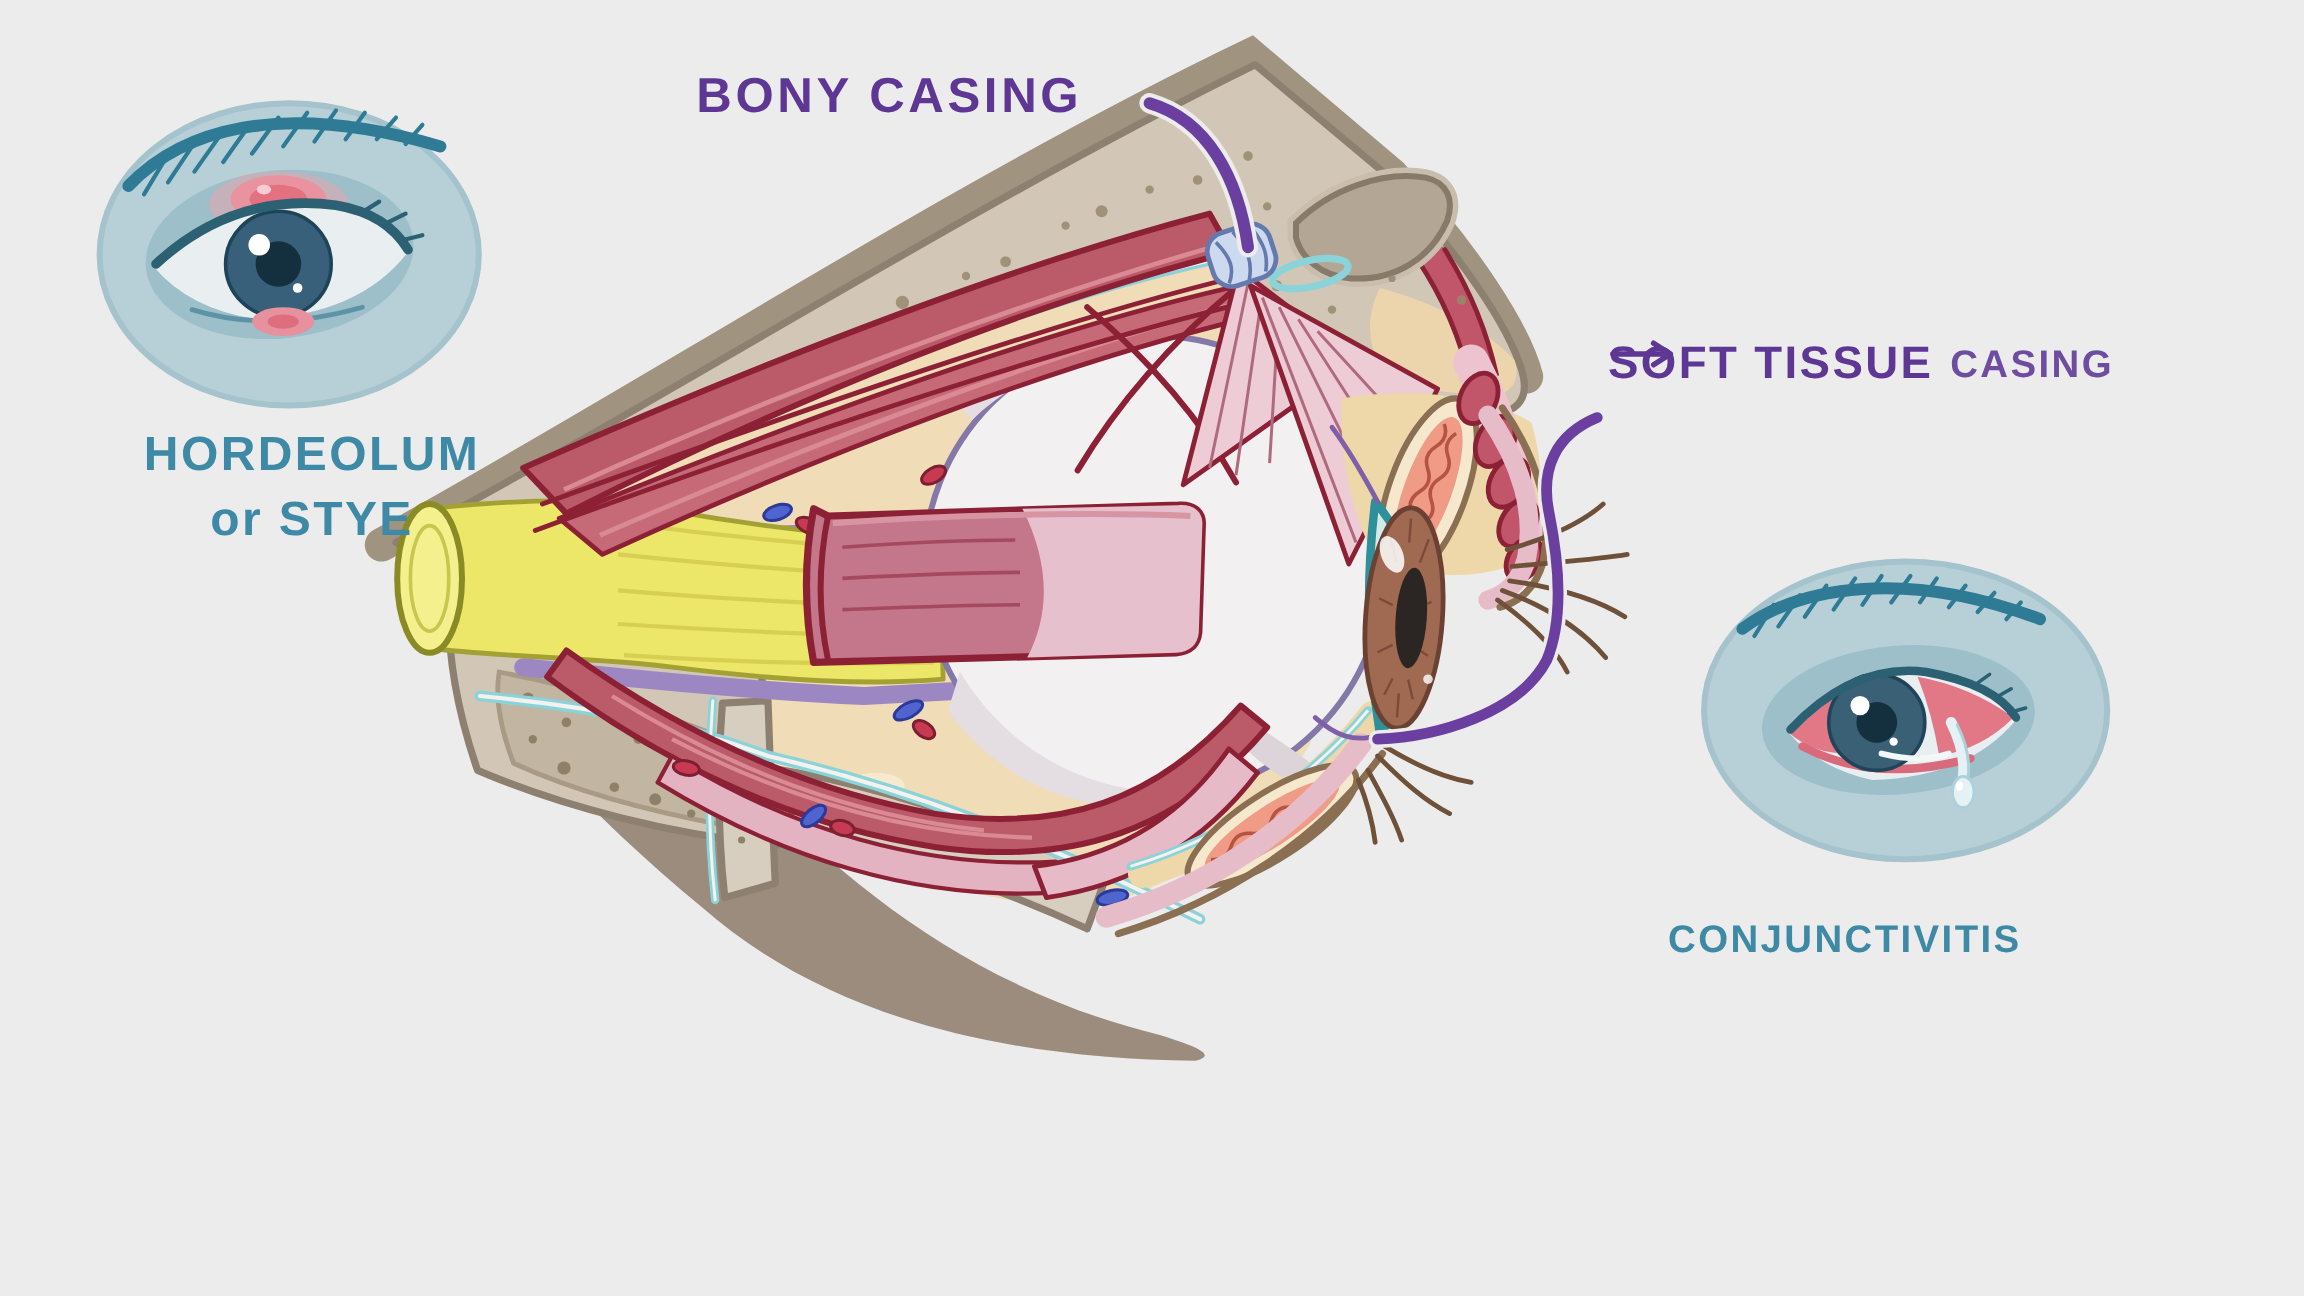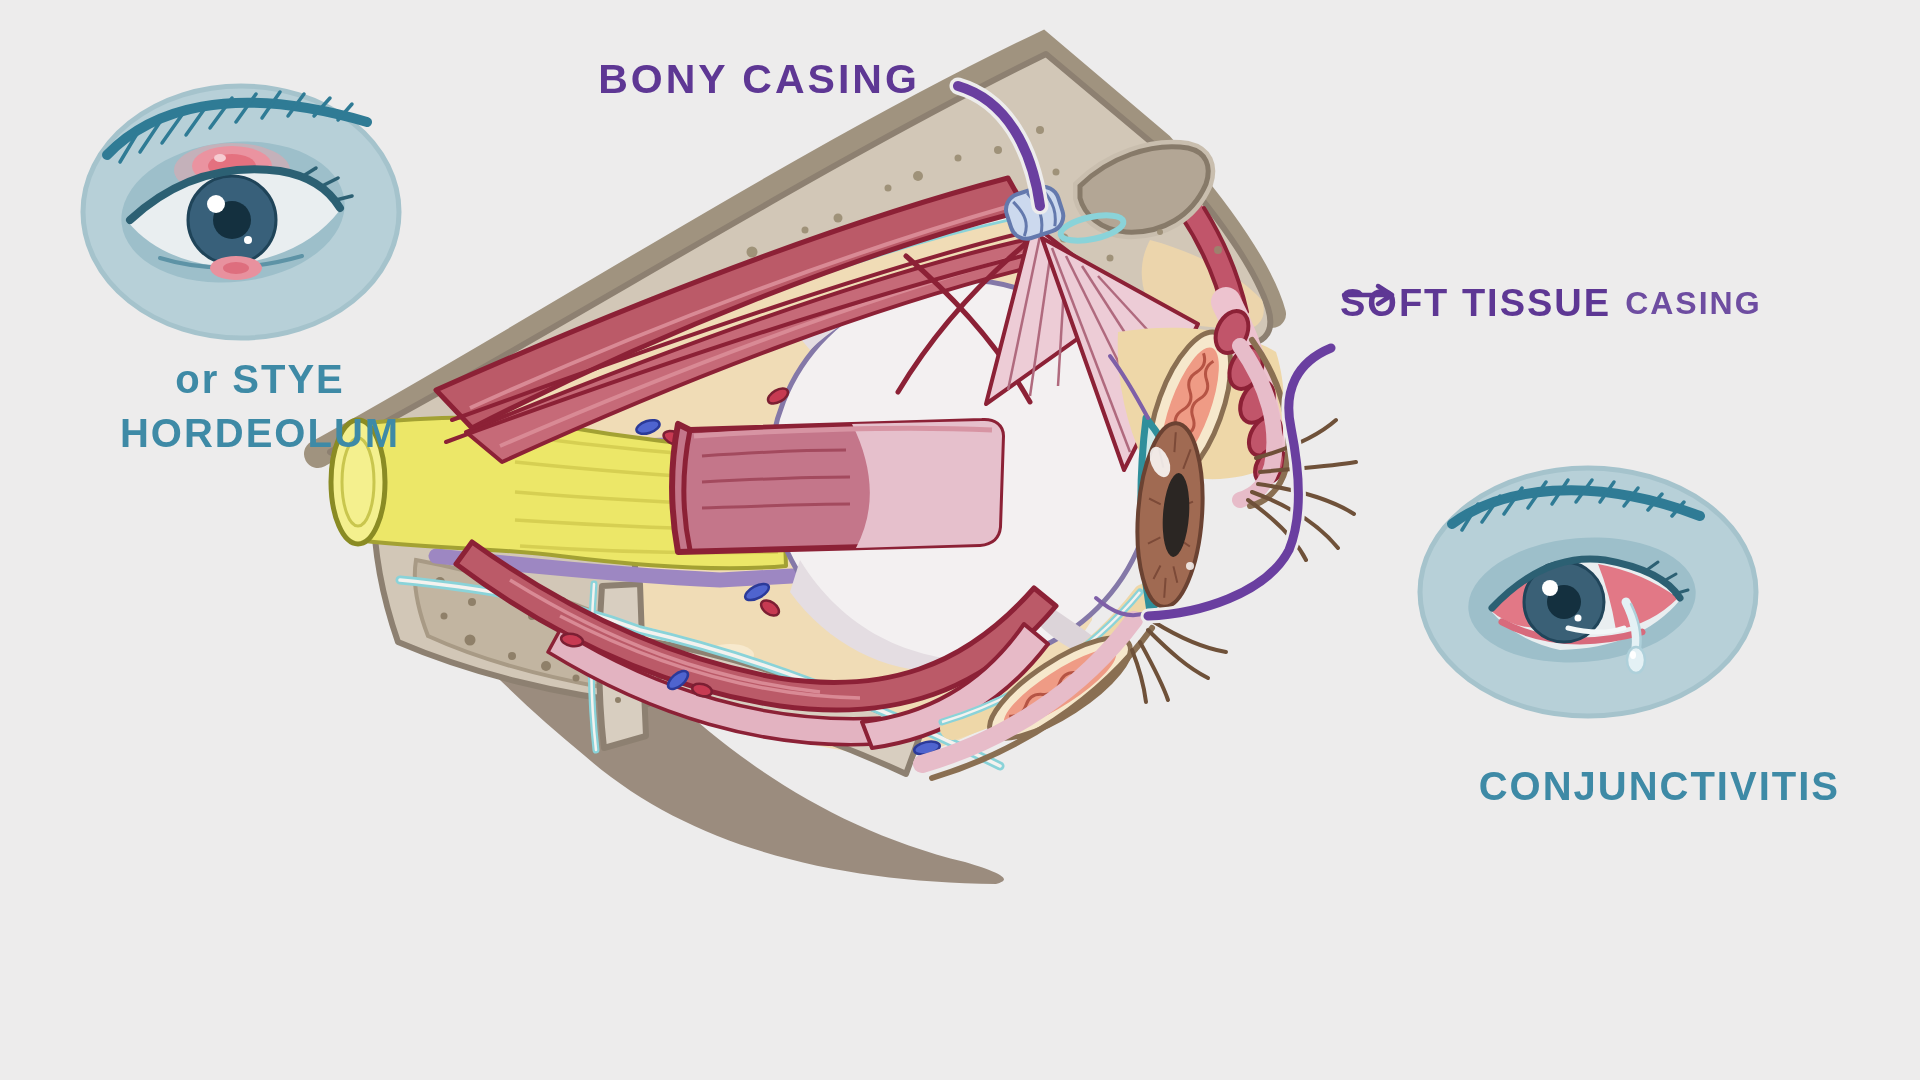--- a/index.html
+++ b/index.html
@@ -2,26 +2,26 @@
 <html><head>
 <meta charset="utf-8">
 <style>
   html,body{margin:0;padding:0;background:#edecec;}
   #canvas{position:relative;width:1920px;height:1080px;background:#edecec;overflow:hidden;
           font-family:"Liberation Sans",sans-serif;}
   svg{position:absolute;left:0;top:0;}
   .lbl{position:absolute;font-weight:bold;user-select:none;}
   .lbl-purple{color:#5e3794;}
   .lbl-teal{color:#3e8aa6;}
-  #bony-label{left:544px;top:56px;width:430px;text-align:center;font-size:41px;letter-spacing:3px;}
+  #bony-label{left:526px;top:56px;width:430px;text-align:center;font-size:41px;letter-spacing:3px;}
   #soft-row{left:1340px;top:282px;display:flex;align-items:center;gap:14px;position:absolute;}
   #soft-label{font-size:38px;font-weight:bold;color:#5e3794;letter-spacing:2px;}
   #eyelids-label{font-size:32px;font-weight:600;color:#6e4da1;letter-spacing:2px;}
   #hordeolum-label{left:80px;top:352px;width:360px;text-align:center;font-size:40px;line-height:1.35;letter-spacing:2px;}
-  #conjunctivitis-label{left:1390px;top:764px;width:450px;text-align:right;font-size:40px;letter-spacing:2px;}
+  #conjunctivitis-label{left:1390px;top:764px;width:450px;text-align:left;font-size:32px;letter-spacing:2px;}
 </style>
 </head>
 <body>
 
 <div id="canvas">
 
 <svg width="1920" height="1080" viewBox="0 0 1920 1080">
 
   <g>
 
@@ -356,19 +356,19 @@
 
 <div id="soft-row">
   <span id="soft-label">SOFT TISSUE</span>
   <svg width="62" height="26" viewBox="0 0 62 26">
     <path d="M 4,13 L 52,13 M 52,13 L 38,4 M 52,13 L 38,22" stroke="#5e3794" stroke-width="4.5" fill="none" stroke-linecap="round" stroke-linejoin="round"></path>
   </svg>
   <span id="eyelids-label">CASING</span>
 </div>
 
 <div id="hordeolum-label" class="lbl lbl-teal">
+  <div>HORDEOLUM</div>
   <div>or STYE</div>
-  <div>HORDEOLUM</div>
 </div>
 
 <div id="conjunctivitis-label" class="lbl lbl-teal">CONJUNCTIVITIS</div>
 
 </div>
 
 </body></html>

